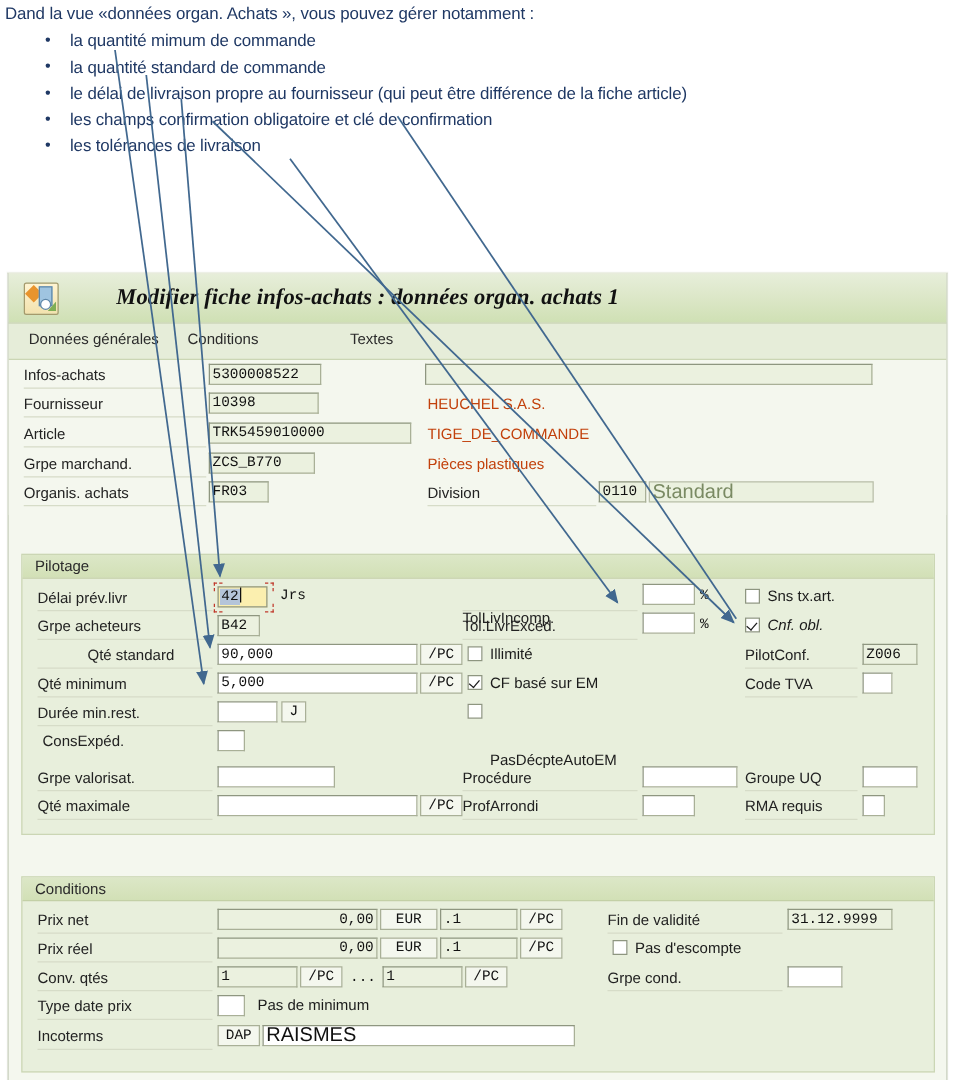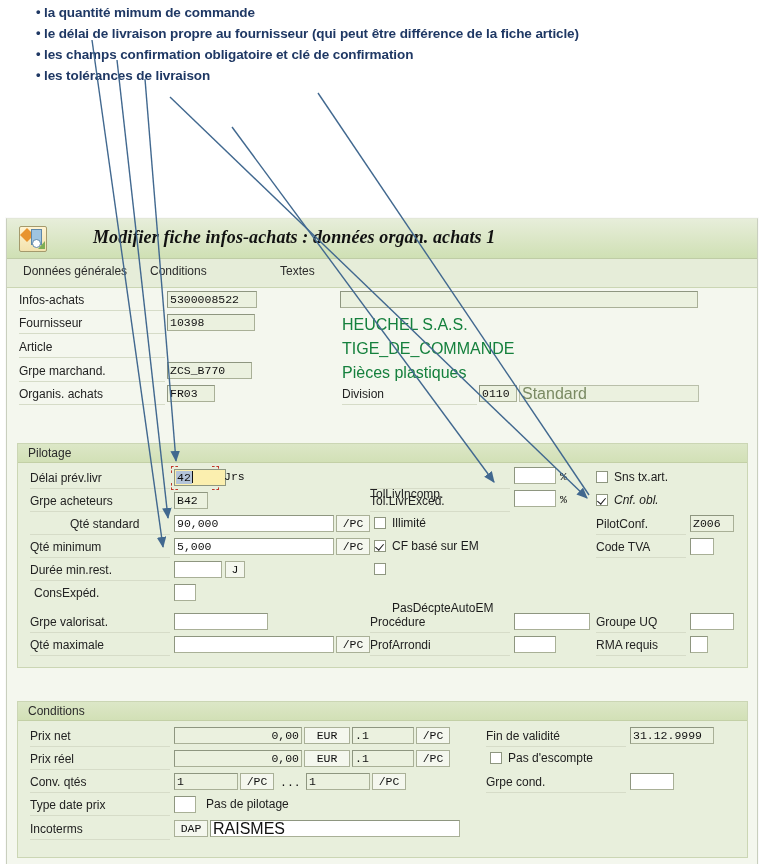--- a/index.html
+++ b/index.html
@@ -12,21 +12,21 @@
 
   
   #intro{position:absolute;left:0;top:0;width:768px;}
   #intro .lead{
     font-size:13.5px;color:#1F3864;line-height:1.25;
     padding:3px 0 0 4px;letter-spacing:-.1px;
   }
   #intro ul{margin:3px 0 0 0;padding:0;list-style:none;}
   #intro li{
     position:relative;font-size:13.5px;color:#1F3864;
-    line-height:1.55;padding-left:44px;letter-spacing:-.1px;font-weight:bold;
+    line-height:1.55;padding-left:56px;letter-spacing:-.1px;
   }
   #intro li:before{
     content:"\2022";position:absolute;left:36px;top:-1px;font-size:13px;color:#1F3864;
   }
 
   
   #arrows{position:absolute;left:0;top:0;width:768px;height:864px;pointer-events:none;z-index:40;}
 
   
   #sapwin{
@@ -78,21 +78,21 @@
     background:#EBF1DF;
     font-family:"Liberation Mono", monospace;font-size:11.5px;color:#111;
     padding:0 2px;line-height:16px;white-space:nowrap;overflow:hidden;
   }
   .inp.white{background:#ffffff;}
   .inp.ro{background:#EBF1DF;border-color:#B9BFAA;}
   .inp.num{text-align:right;}
   .inp.sans{font-family:"Liberation Sans",sans-serif;font-size:16px;}
   .inp.grey{color:#7A8A63;}
 
-  .statictxt{position:absolute;font-size:16px;color:#15803d;white-space:nowrap;}
+  .statictxt{position:absolute;font-size:12px;color:#c2410c;white-space:nowrap;}
 
   
   .grp{
     position:absolute;background:#E8EFDC;
     border:1px solid #CBD6B4;
   }
   .grp > .grphdr{
     height:18px;line-height:18px;padding-left:10px;font-size:12px;color:#2b2b2b;
     background:linear-gradient(to bottom,#DCE7C7,#D2E0B6);
     border-bottom:1px solid #C3D0A6;
@@ -115,39 +115,41 @@
     font-family:"Liberation Mono", monospace;font-size:11.5px;color:#111;
     padding:0 2px;line-height:16px;text-align:center;
   }
   .plaintxtmono{
     position:absolute;font-family:"Liberation Mono", monospace;font-size:11.5px;color:#111;white-space:nowrap;
   }
 
   
   .focusfield{position:absolute;}
   .focusfield .fbox{
-    position:absolute;left:3px;top:3px;width:52px;height:17px;box-sizing:border-box;
+    position:absolute;left:3px;top:3px;width:40px;height:17px;box-sizing:border-box;
     background:#FBEFAF;border:1px solid #8E9680;
     font-family:"Liberation Mono", monospace;font-size:11.5px;line-height:16px;
     padding:0 1px;
   }
   .focusfield .sel{background:#B4C4D9;color:#111;padding:0 1px;}
   .focusfield .caret{display:inline-block;width:1px;height:12px;background:#111;vertical-align:-2px;}
   .corner{position:absolute;width:6px;height:6px;}
   .c-tl{left:0;top:0;border-left:1.5px dashed #C0392B;border-top:1.5px dashed #C0392B;}
   .c-tr{right:0;top:0;border-right:1.5px dashed #C0392B;border-top:1.5px dashed #C0392B;}
   .c-bl{left:0;bottom:0;border-left:1.5px dashed #C0392B;border-bottom:1.5px dashed #C0392B;}
   .c-br{right:0;bottom:0;border-right:1.5px dashed #C0392B;border-bottom:1.5px dashed #C0392B;}
 </style>
 </head>
 <body>
 
 <div id="intro">
+  <div class="lead">Dand la vue «données organ. Achats », vous pouvez gérer notamment :</div>
   <ul>
     <li>la quantité mimum de commande</li>
+    <li>la quantité standard de commande</li>
     <li>le délai de livraison propre au fournisseur (qui peut être différence de la fiche article)</li>
     <li>les champs confirmation obligatoire et clé de confirmation</li>
     <li>les tolérances de livraison</li>
   </ul>
 </div>
 
 <div id="sapwin">
 
   <div class="titlebar">
     <div class="appicon">
@@ -172,20 +174,21 @@
     <div class="inp" style="left:160px;top:3px;width:90px;">5300008522</div>
     <div class="inp" style="left:333px;top:3px;width:358px;"></div>
 
     <div class="lbl" style="left:12px;top:28px;">Fournisseur</div>
     <div class="lblline" style="left:12px;top:45px;width:146px;"></div>
     <div class="inp" style="left:160px;top:26px;width:88px;">10398</div>
     <div class="statictxt" style="left:335px;top:28px;">HEUCHEL S.A.S.</div>
 
     <div class="lbl" style="left:12px;top:52px;">Article</div>
     <div class="lblline" style="left:12px;top:69px;width:146px;"></div>
+    <div class="inp" style="left:160px;top:50px;width:162px;">TRK5459010000</div>
     <div class="statictxt" style="left:335px;top:52px;">TIGE_DE_COMMANDE</div>
 
     <div class="lbl" style="left:12px;top:76px;">Grpe marchand.</div>
     <div class="lblline" style="left:12px;top:93px;width:146px;"></div>
     <div class="inp" style="left:160px;top:74px;width:85px;">ZCS_B770</div>
     <div class="statictxt" style="left:335px;top:76px;">Pièces plastiques</div>
 
     <div class="lbl" style="left:12px;top:99px;">Organis. achats</div>
     <div class="lblline" style="left:12px;top:116px;width:146px;"></div>
     <div class="inp" style="left:160px;top:97px;width:48px;">FR03</div>
@@ -314,21 +317,21 @@
       <div class="lblline" style="left:12px;top:71px;width:140px;"></div>
       <div class="inp" style="left:156px;top:52px;width:64px;">1</div>
       <div class="unit" style="left:222px;top:52px;width:34px;">/PC</div>
       <div class="plaintxtmono" style="left:262px;top:55px;">...</div>
       <div class="inp" style="left:288px;top:52px;width:64px;">1</div>
       <div class="unit" style="left:354px;top:52px;width:34px;">/PC</div>
 
       <div class="lbl" style="left:12px;top:77px;">Type date prix</div>
       <div class="lblline" style="left:12px;top:94px;width:140px;"></div>
       <div class="inp white" style="left:156px;top:75px;width:22px;"></div>
-      <div class="cblabel" style="left:188px;top:76px;">Pas de pilotage</div>
+      <div class="cblabel" style="left:188px;top:76px;">Pas de minimum</div>
 
       <div class="lbl" style="left:12px;top:101px;">Incoterms</div>
       <div class="lblline" style="left:12px;top:118px;width:140px;"></div>
       <div class="unit" style="left:156px;top:99px;width:34px;">DAP</div>
       <div class="inp white sans" style="left:192px;top:99px;width:250px;">RAISMES</div>
 
       <div class="lbl" style="left:468px;top:8px;">Fin de validité</div>
       <div class="lblline" style="left:468px;top:25px;width:140px;"></div>
       <div class="inp" style="left:612px;top:6px;width:84px;">31.12.9999</div>
 

